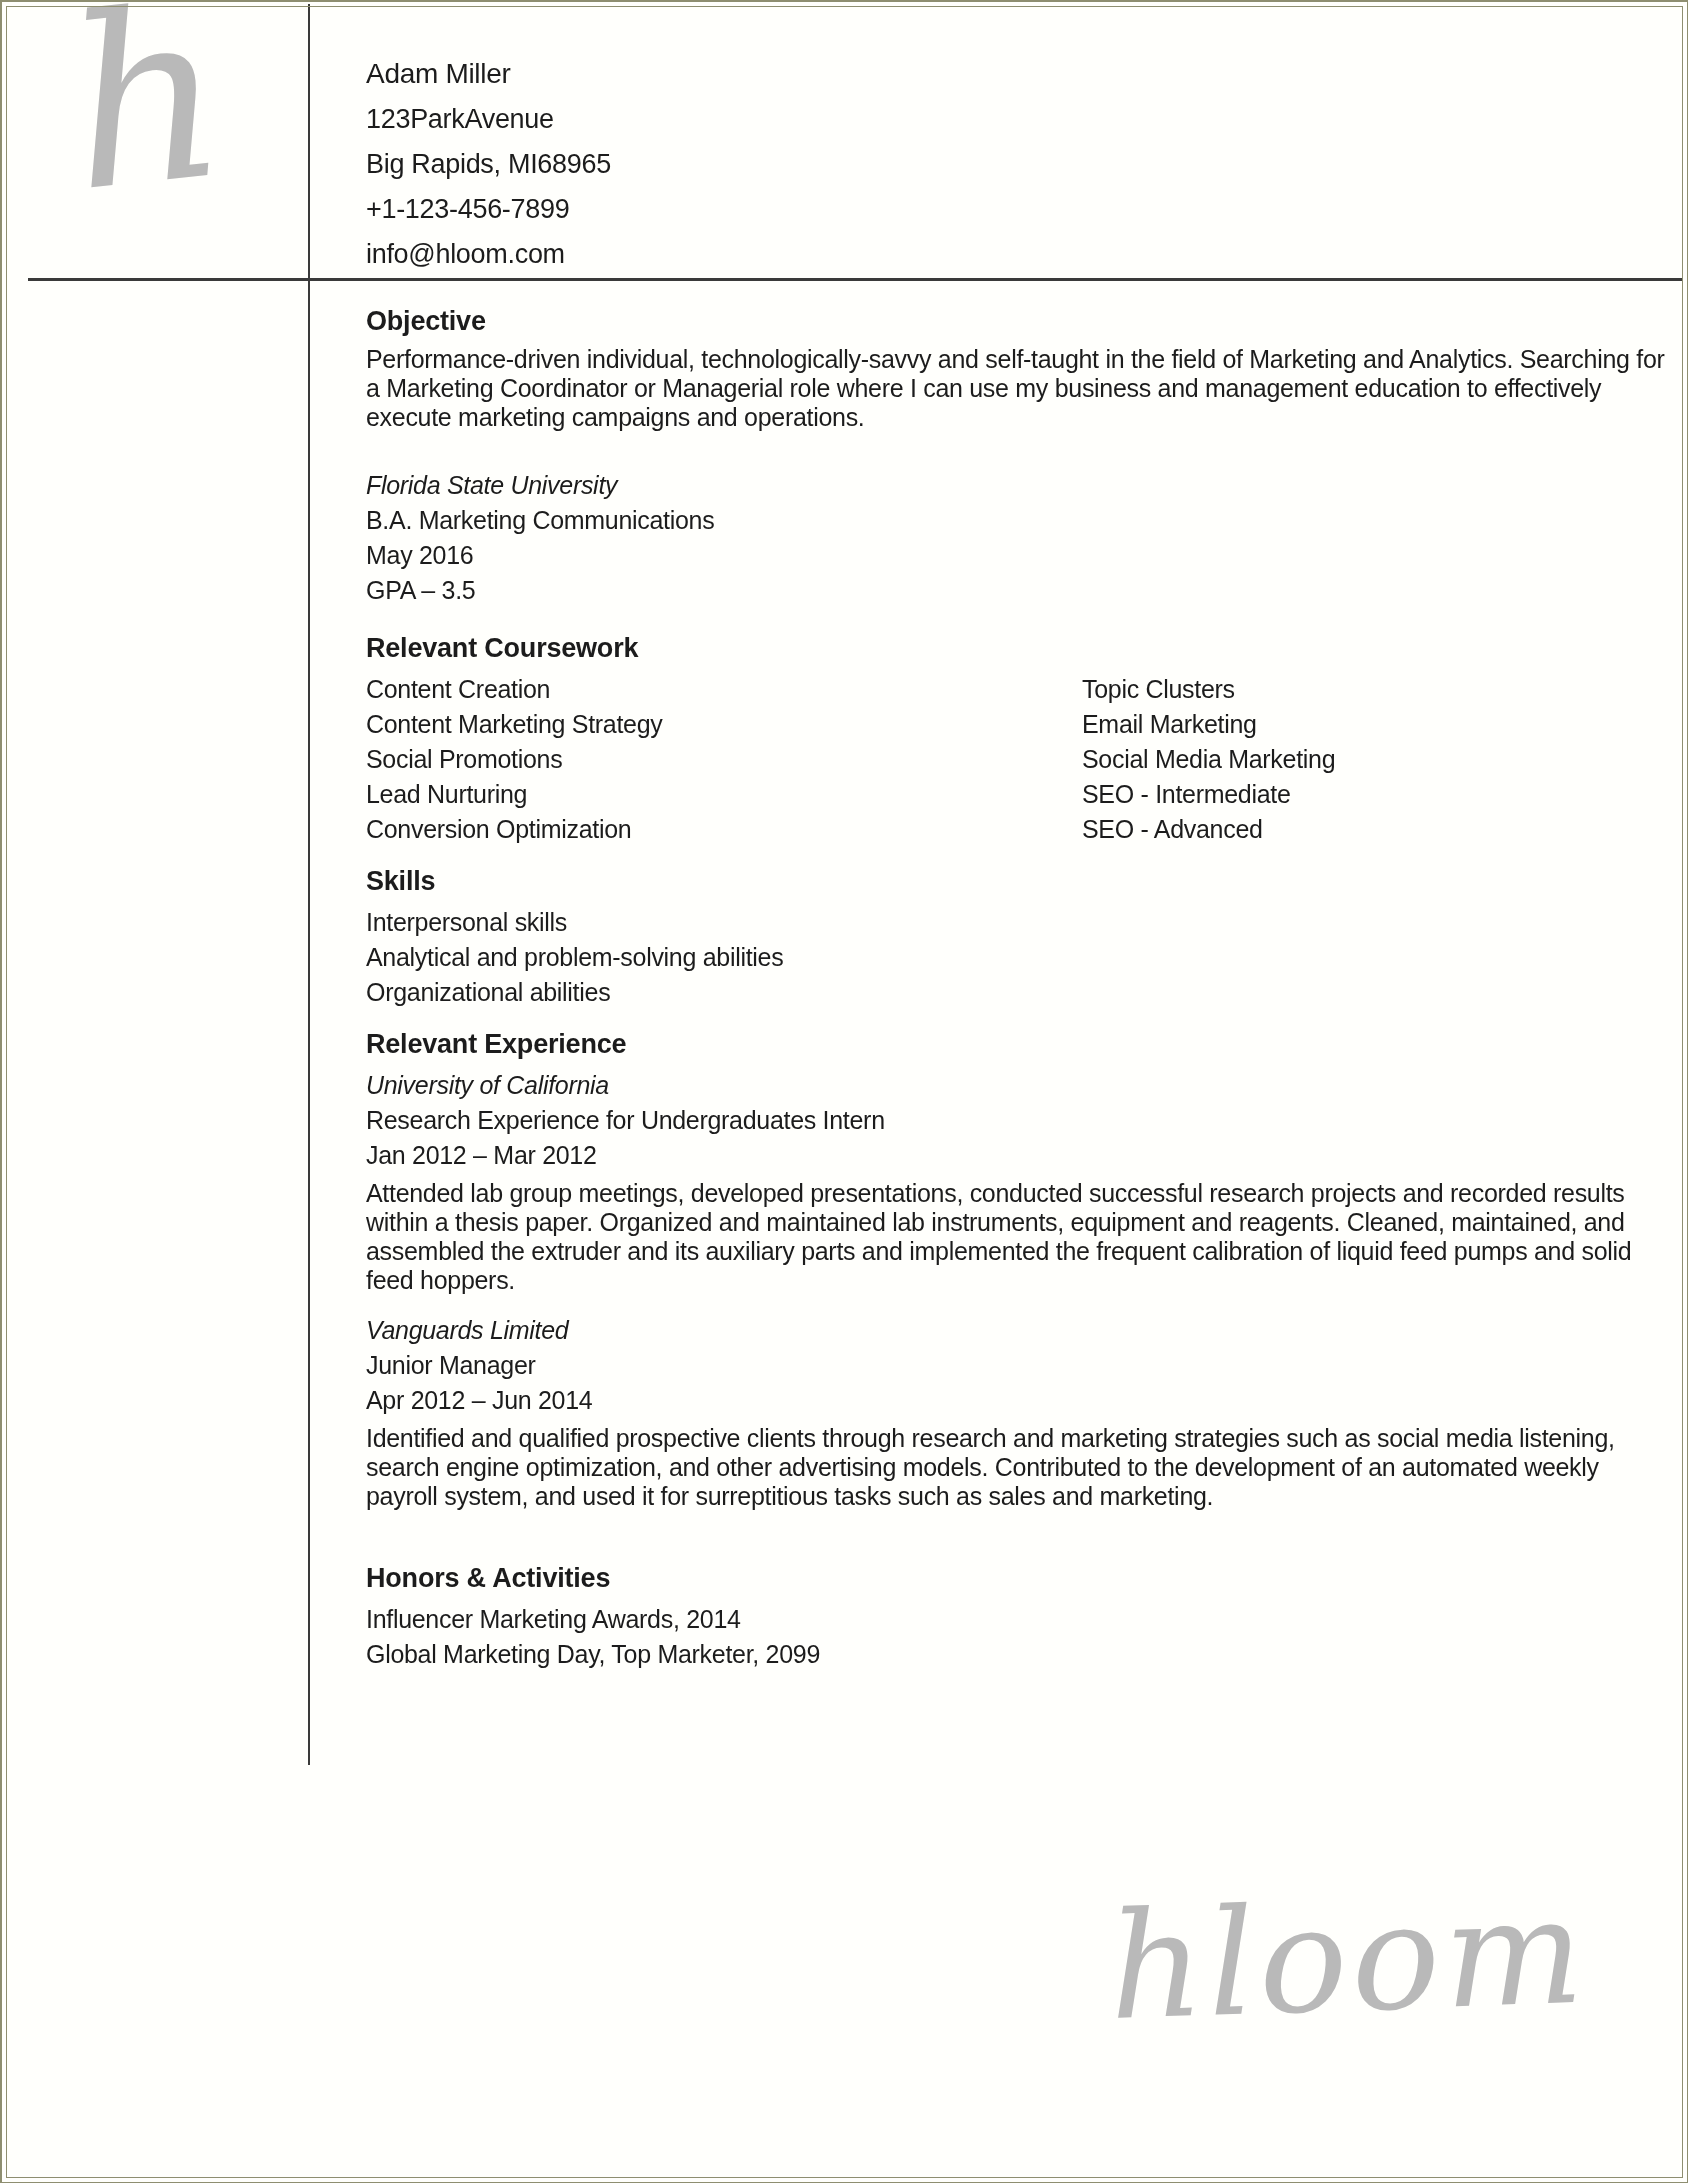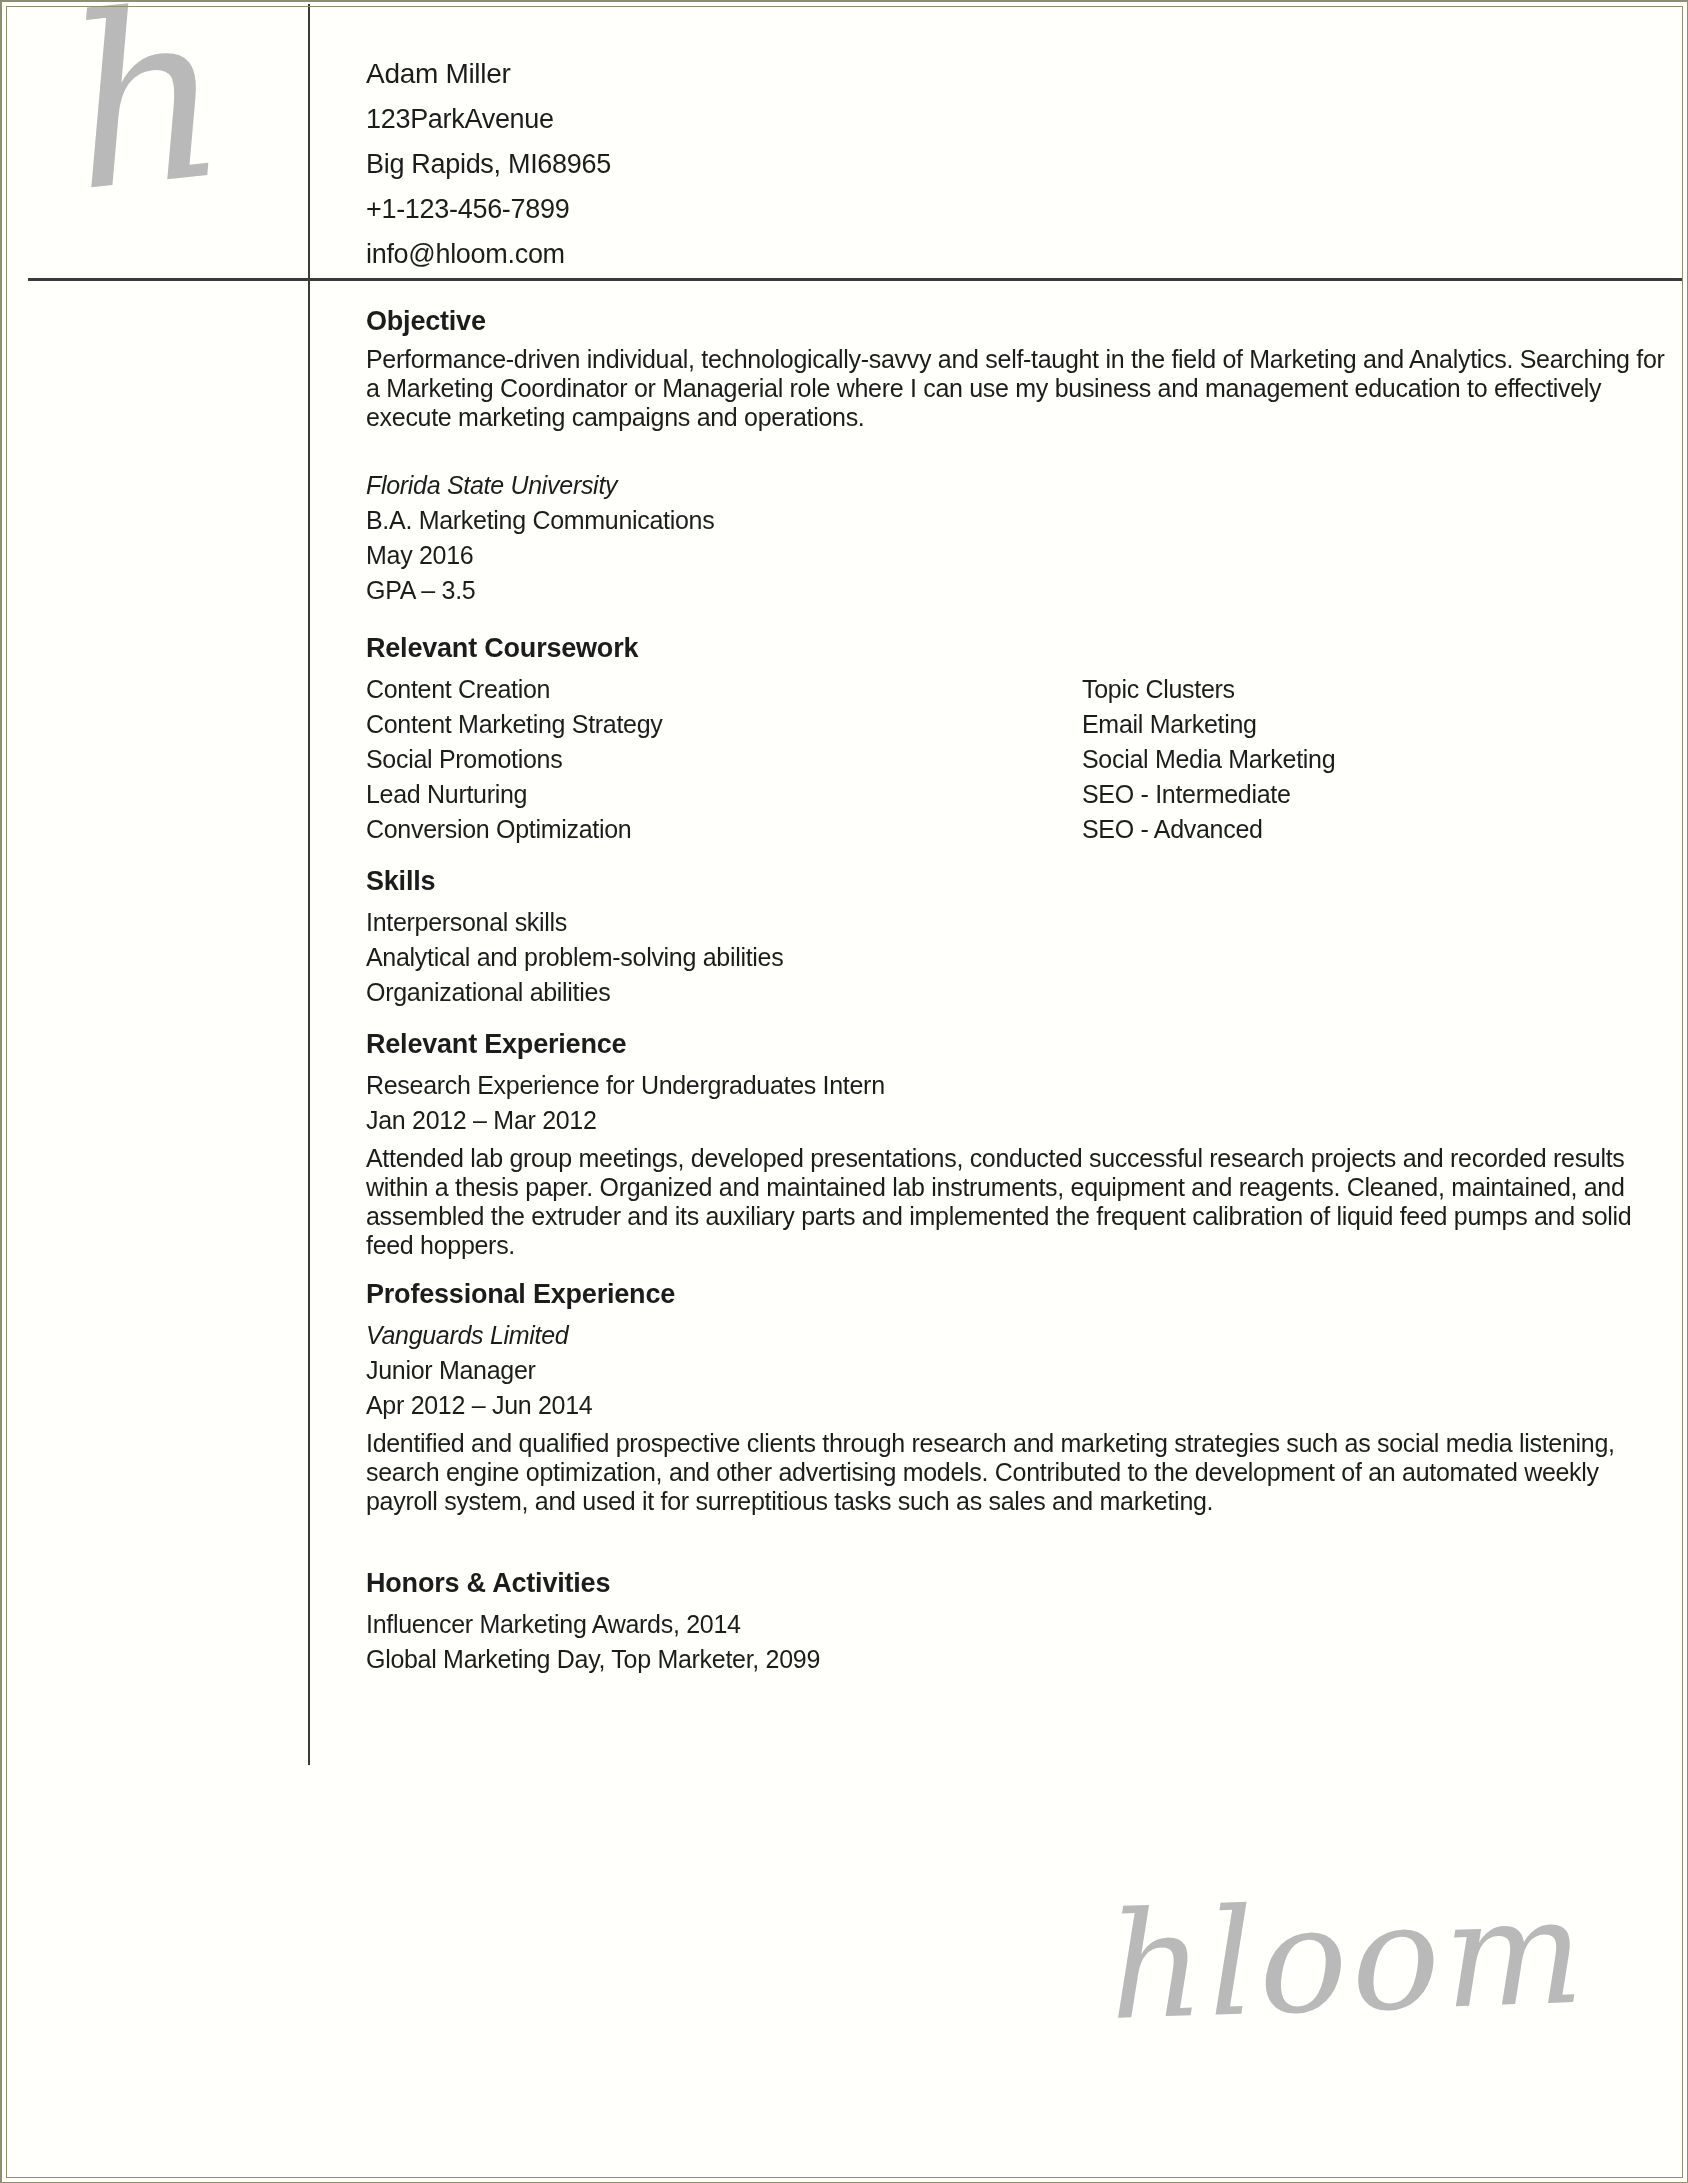--- a/index.html
+++ b/index.html
@@ -116,28 +116,28 @@
       <ul class="plain-list">
           <li>Interpersonal skills</li>
           <li>Analytical and problem-solving abilities</li>
           <li>Organizational abilities</li>
         </ul>
     </div>
 
     <div class="sec-tight">
       <h2>Relevant Experience</h2>
       <div class="lines">
+        <p class="italic">University of California</p>
         <p>Research Experience for Undergraduates Intern</p>
         <p>Jan 2012 – Mar 2012</p>
       </div>
       <p class="body-text exp-desc">Attended lab group meetings, developed presentations, conducted successful research projects and recorded results within a thesis paper. Organized and maintained lab instruments, equipment and reagents. Cleaned, maintained, and assembled the extruder and its auxiliary parts and implemented the frequent calibration of liquid feed pumps and solid feed hoppers.</p>
     </div>
 
     <div class="sec-tight">
-      <h2>Professional Experience</h2>
       <div class="lines">
         <p class="italic">Vanguards Limited</p>
         <p>Junior Manager</p>
         <p>Apr 2012 – Jun 2014</p>
       </div>
       <p class="body-text exp-desc">Identified and qualified prospective clients through research and marketing strategies such as social media listening, search engine optimization, and other advertising models. Contributed to the development of an automated weekly payroll system, and used it for surreptitious tasks such as sales and marketing.</p>
     </div>
 
     <div class="sec-honors">
       <h2>Honors &amp; Activities</h2>

